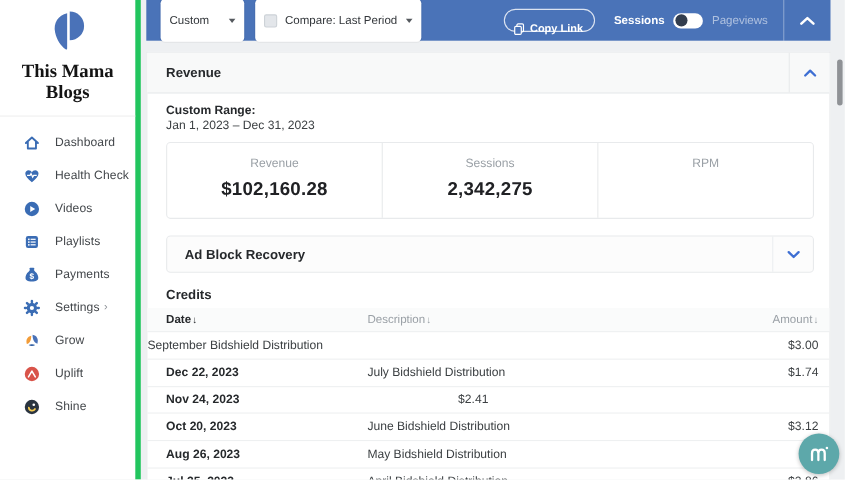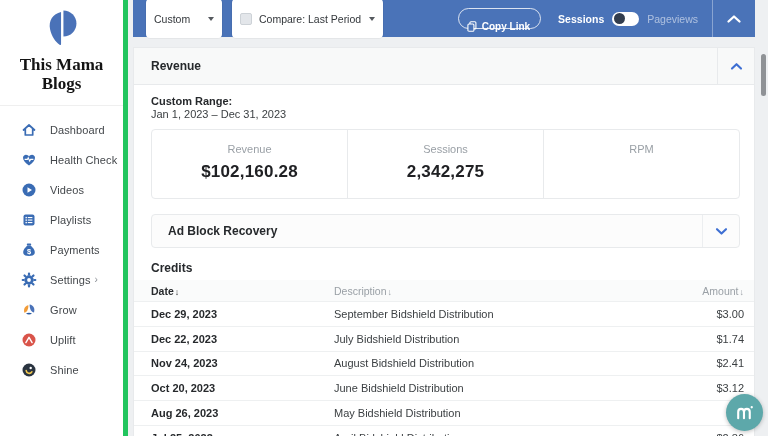--- a/index.html
+++ b/index.html
@@ -278,32 +278,30 @@
 
     <div class="credits-title">Credits</div>
 
     <div class="thead">
       <div class="col-date th dark"><span>Date</span><span class="sort-arrow">↓</span></div>
       <div class="col-desc th"><span>Description</span><span class="sort-arrow">↓</span></div>
       <div class="col-amt th"><span>Amount</span><span class="sort-arrow">↓</span></div>
     </div>
 
     <div class="trow">
-      <div class="col-date td date">Dec 29, 2023</div>
       <div class="col-desc td desc">September Bidshield Distribution</div>
       <div class="col-amt td amt">$3.00</div>
     </div>
     <div class="trow">
       <div class="col-date td date">Dec 22, 2023</div>
       <div class="col-desc td desc">July Bidshield Distribution</div>
       <div class="col-amt td amt">$1.74</div>
     </div>
     <div class="trow">
       <div class="col-date td date">Nov 24, 2023</div>
-      <div class="col-desc td desc">August Bidshield Distribution</div>
       <div class="col-amt td amt">$2.41</div>
     </div>
     <div class="trow">
       <div class="col-date td date">Oct 20, 2023</div>
       <div class="col-desc td desc">June Bidshield Distribution</div>
       <div class="col-amt td amt">$3.12</div>
     </div>
     <div class="trow">
       <div class="col-date td date">Aug 26, 2023</div>
       <div class="col-desc td desc">May Bidshield Distribution</div>

